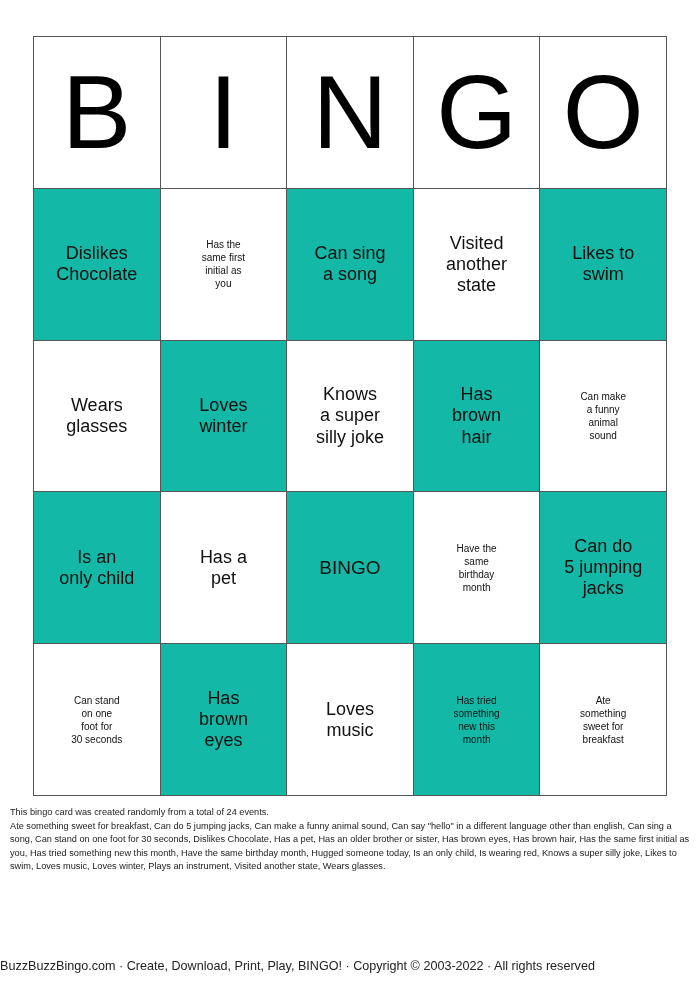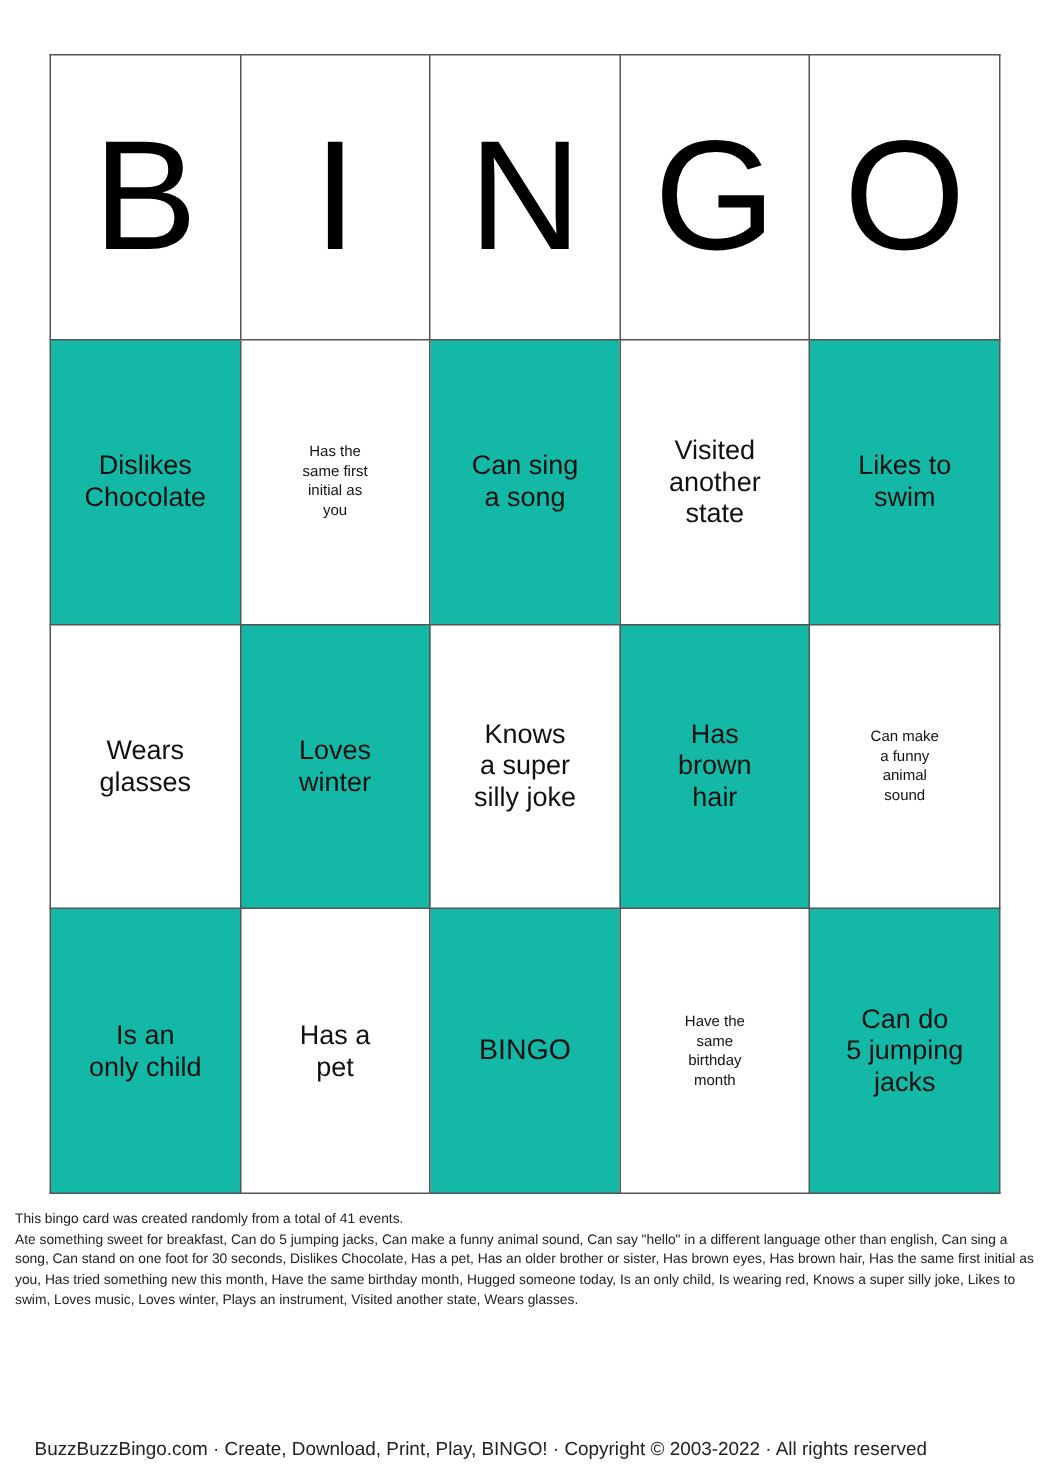--- a/index.html
+++ b/index.html
@@ -6,21 +6,21 @@
   body { width: 699px; height: 989px; position: relative; font-family: "Liberation Sans", sans-serif; color: #111; overflow: hidden; }
   .card { position: absolute; left: 33px; top: 36px; width: 633px; height: 760px; border-collapse: collapse; table-layout: fixed; }
   .card td { border: 1px solid #555; width: 126.6px; height: 126px; text-align: center; vertical-align: middle; padding: 0 10px; box-sizing: border-box; line-height: 1.17; color: #111; }
   .card td.hdr { font-size: 104px; line-height: 1; padding: 0; color: #000; }
   .card td.gray { background: #14b8a6; }
   .card td.s18 { font-size: 18px; }
   .card td.s15 { font-size: 10px; line-height: 1.3; }
   .card td.s9 { font-size: 9px; line-height: 1.25; }
   .card td.s19 { font-size: 19px; }
   .info { position: absolute; left: 10px; top: 806px; width: 680px; font-size: 9.2px; line-height: 13.6px; color: #222; }
-  .footer { position: absolute; left: 0; top: 959px; width: 641px; text-align: center; font-size: 12.6px; color: #222; }
+  .footer { position: absolute; left: 0; top: 959px; width: 641px; text-align: left; font-size: 12.6px; color: #222; }
 </style>
 </head>
 <body>
 
 <table class="card">
   <tbody>
       <tr>
     <td class="hdr">B</td>
     <td class="hdr">I</td>
     <td class="hdr">N</td>
@@ -43,21 +43,28 @@
         <td class="gray s18">Has<br>brown<br>hair</td>
         <td class="s15">Can make<br>a funny<br>animal<br>sound</td>
       </tr>
       <tr>
         <td class="gray s18">Is an<br>only child</td>
         <td class="s18">Has a<br>pet</td>
         <td class="gray s19">BINGO</td>
         <td class="s15">Have the<br>same<br>birthday<br>month</td>
         <td class="gray s18">Can do<br>5 jumping<br>jacks</td>
       </tr>
+      <tr>
+        <td class="s15">Can stand<br>on one<br>foot for<br>30 seconds</td>
+        <td class="gray s18">Has<br>brown<br>eyes</td>
+        <td class="s18">Loves<br>music</td>
+        <td class="gray s15">Has tried<br>something<br>new this<br>month</td>
+        <td class="s15">Ate<br>something<br>sweet for<br>breakfast</td>
+      </tr>
     </tbody>
 </table>
 
 <div class="info">
-  <div>This bingo card was created randomly from a total of 41 events.</div>
+  <div>This bingo card was created randomly from a total of 24 events.</div>
   <div>Ate something sweet for breakfast, Can do 5 jumping jacks, Can make a funny animal sound, Can say "hello" in a different language other than english, Can sing a song, Can stand on one foot for 30 seconds, Dislikes Chocolate, Has a pet, Has an older brother or sister, Has brown eyes, Has brown hair, Has the same first initial as you, Has tried something new this month, Have the same birthday month, Hugged someone today, Is an only child, Is wearing red, Knows a super silly joke, Likes to swim, Loves music, Loves winter, Plays an instrument, Visited another state, Wears glasses.</div>
 </div>
 
 <div class="footer">BuzzBuzzBingo.com · Create, Download, Print, Play, BINGO! · Copyright © 2003-2022 · All rights reserved</div>
 
 </body></html>

